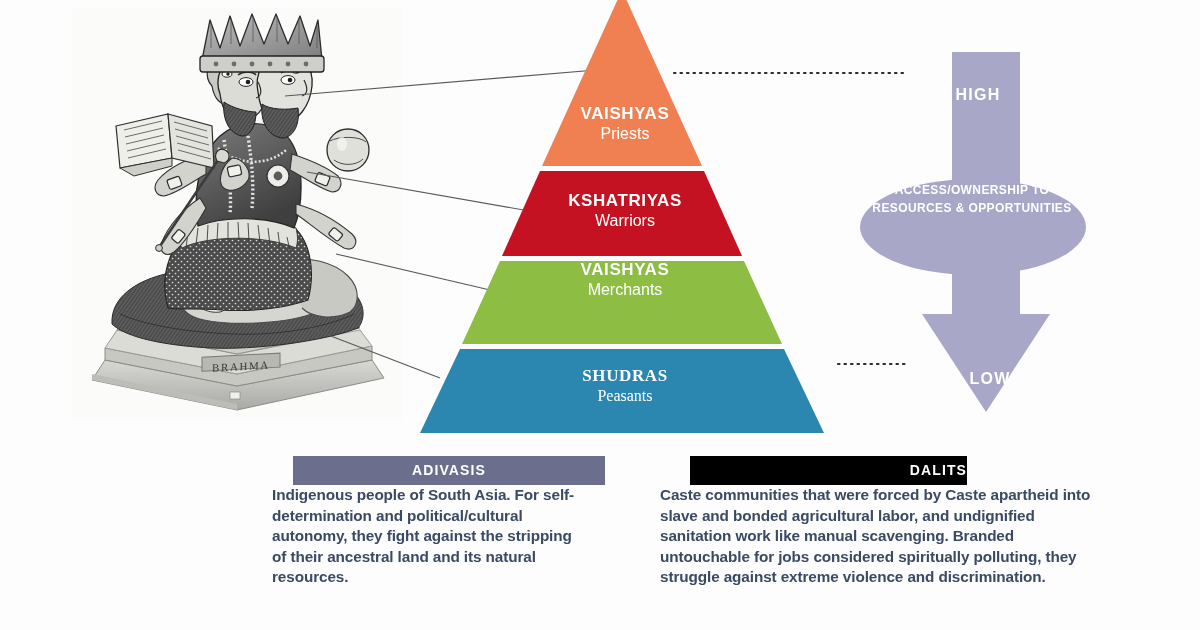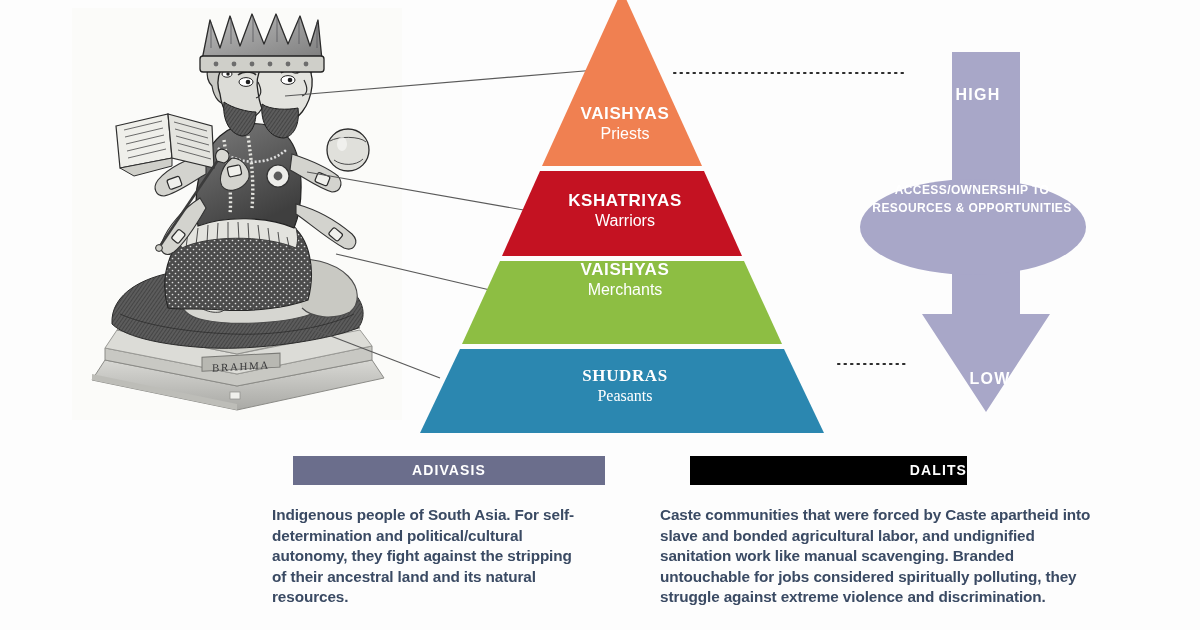--- a/index.html
+++ b/index.html
@@ -133,21 +133,21 @@
     width: 312px;
     margin-left: 21px;
   }
   #panel-dalits .panel-header {
     background: #000000;
     width: 277px;
     margin-left: 30px;
     text-align: right;
   }
   .panel-body {
-    margin-top: 20px;
+    margin-top: 0;
     color: #3a4a63;
     font-size: 15.3px;
     line-height: 20.6px;
     font-weight: bold;
     letter-spacing: -0.1px;
   }
   #panel-adivasis .panel-body { width: 318px; }
   #panel-dalits   .panel-body { width: 438px; }
 </style>
 </head>

